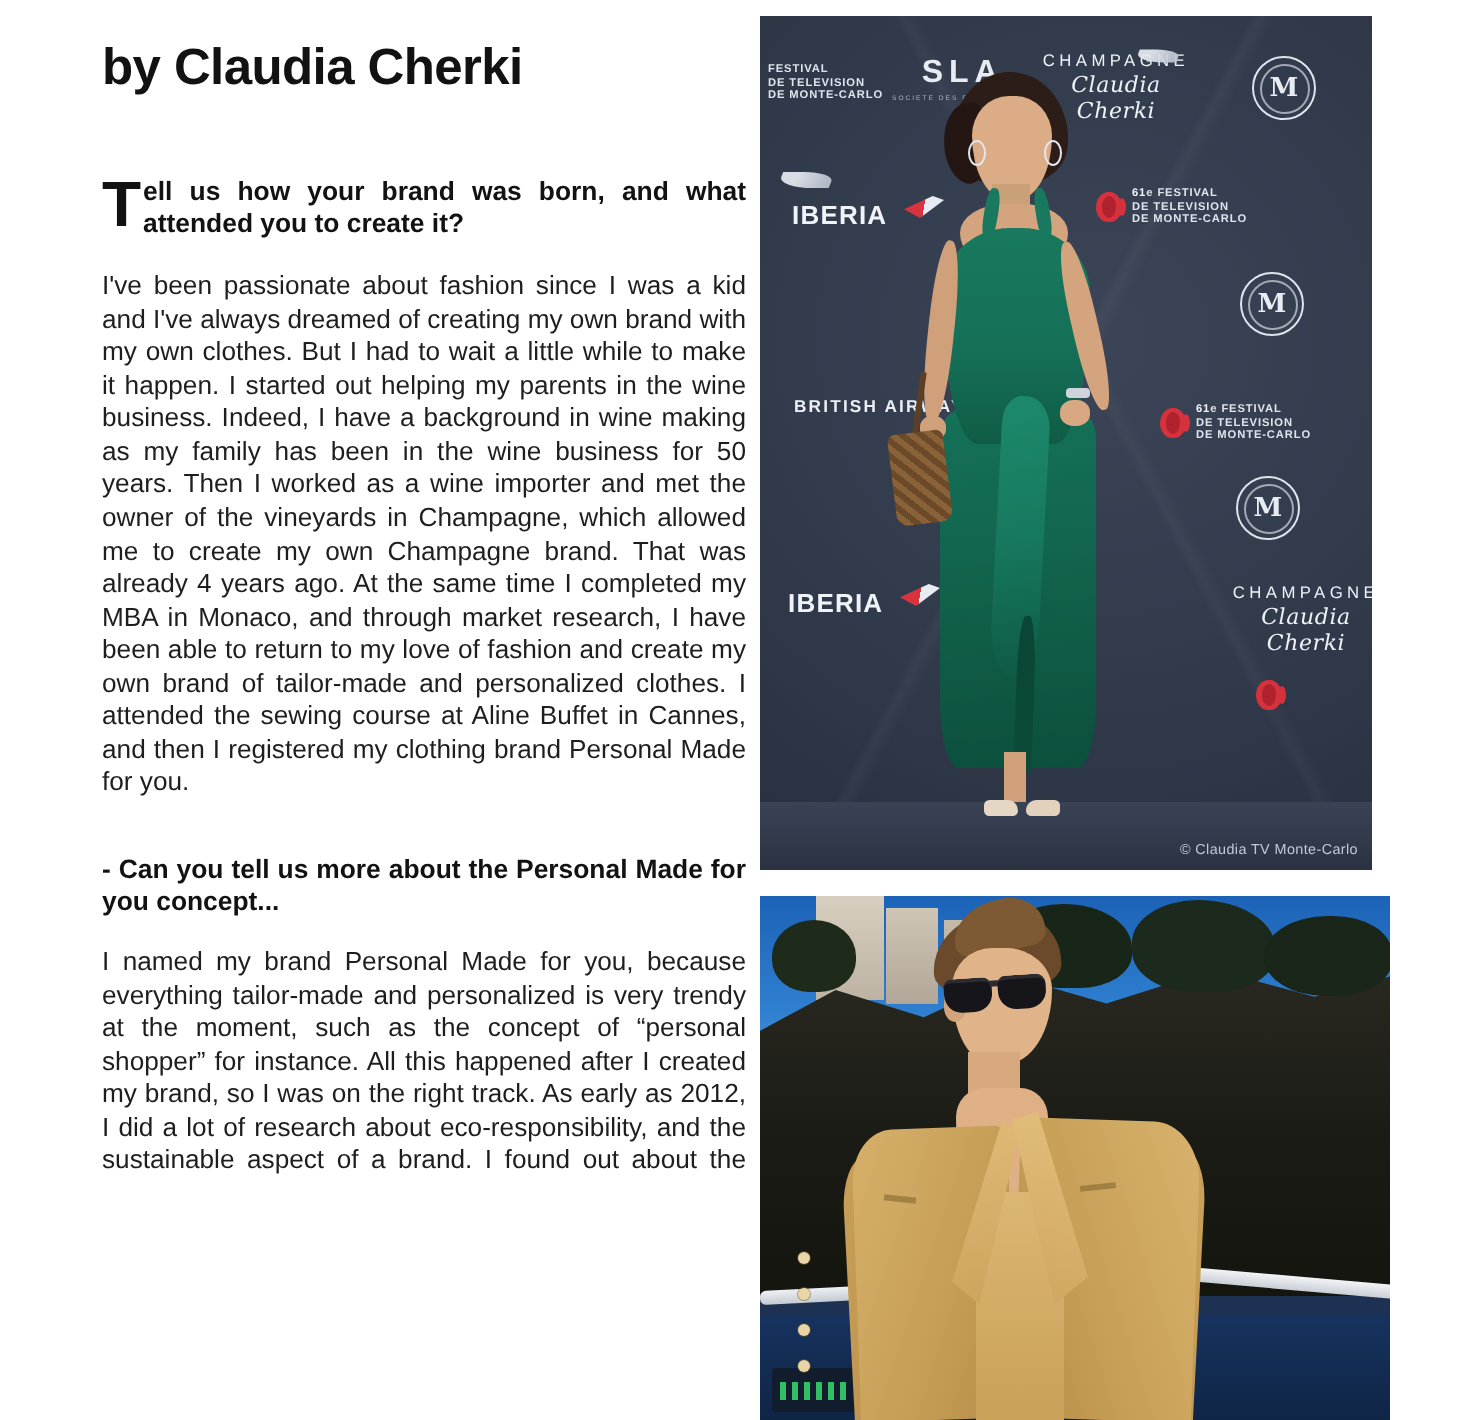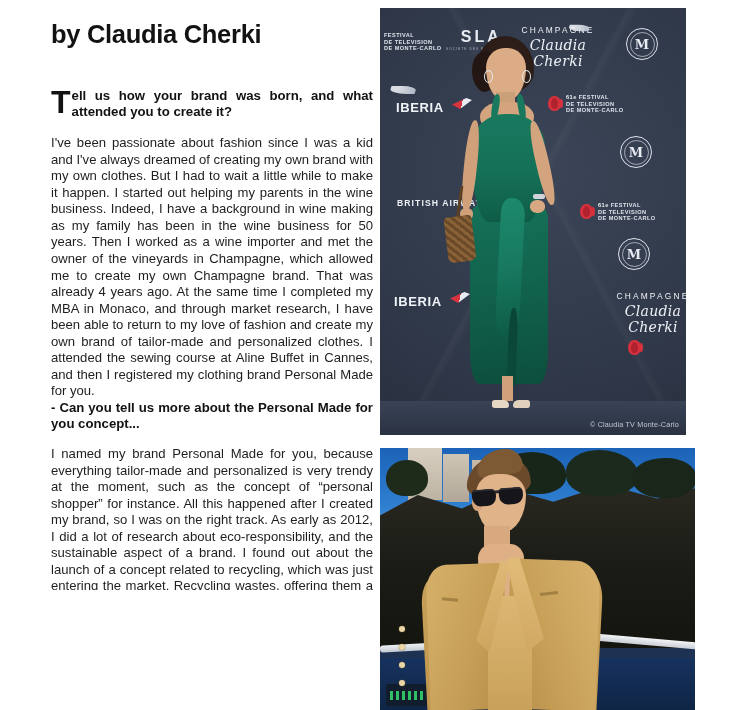--- a/index.html
+++ b/index.html
@@ -54,20 +54,21 @@
   }
   .dropcap {
     float: left;
     font-size: 32px;
     font-weight: bold;
     line-height: 0.82;
     margin: 1px 1px 0 0;
     color: #121212;
   }
   .question-second {
+    margin-top: 27px;
   }
   .body-par {
     font-size: 13.1px;
     line-height: 16.55px;
     text-align: justify;
     text-justify: inter-word;
     color: #1e1e1e;
     margin: 0;
   }
   .par-1 { margin-top: 16px; }
@@ -173,21 +174,21 @@
     color: #eef1f6;
   }
   .brand-champ .c1 {
     font-size: 8.4px;
     letter-spacing: 2.2px;
     font-weight: normal;
   }
   .brand-champ .c2 {
     font-family: "DejaVu Serif", serif;
     font-style: italic;
-    font-size: 14px;
+    font-size: 11px;
     letter-spacing: 0.3px;
     margin-top: 1px;
   }
   .brand-ba {
     font-size: 8.6px;
     font-weight: bold;
     letter-spacing: 1.1px;
     color: #eceff4;
   }
   .swoosh {

